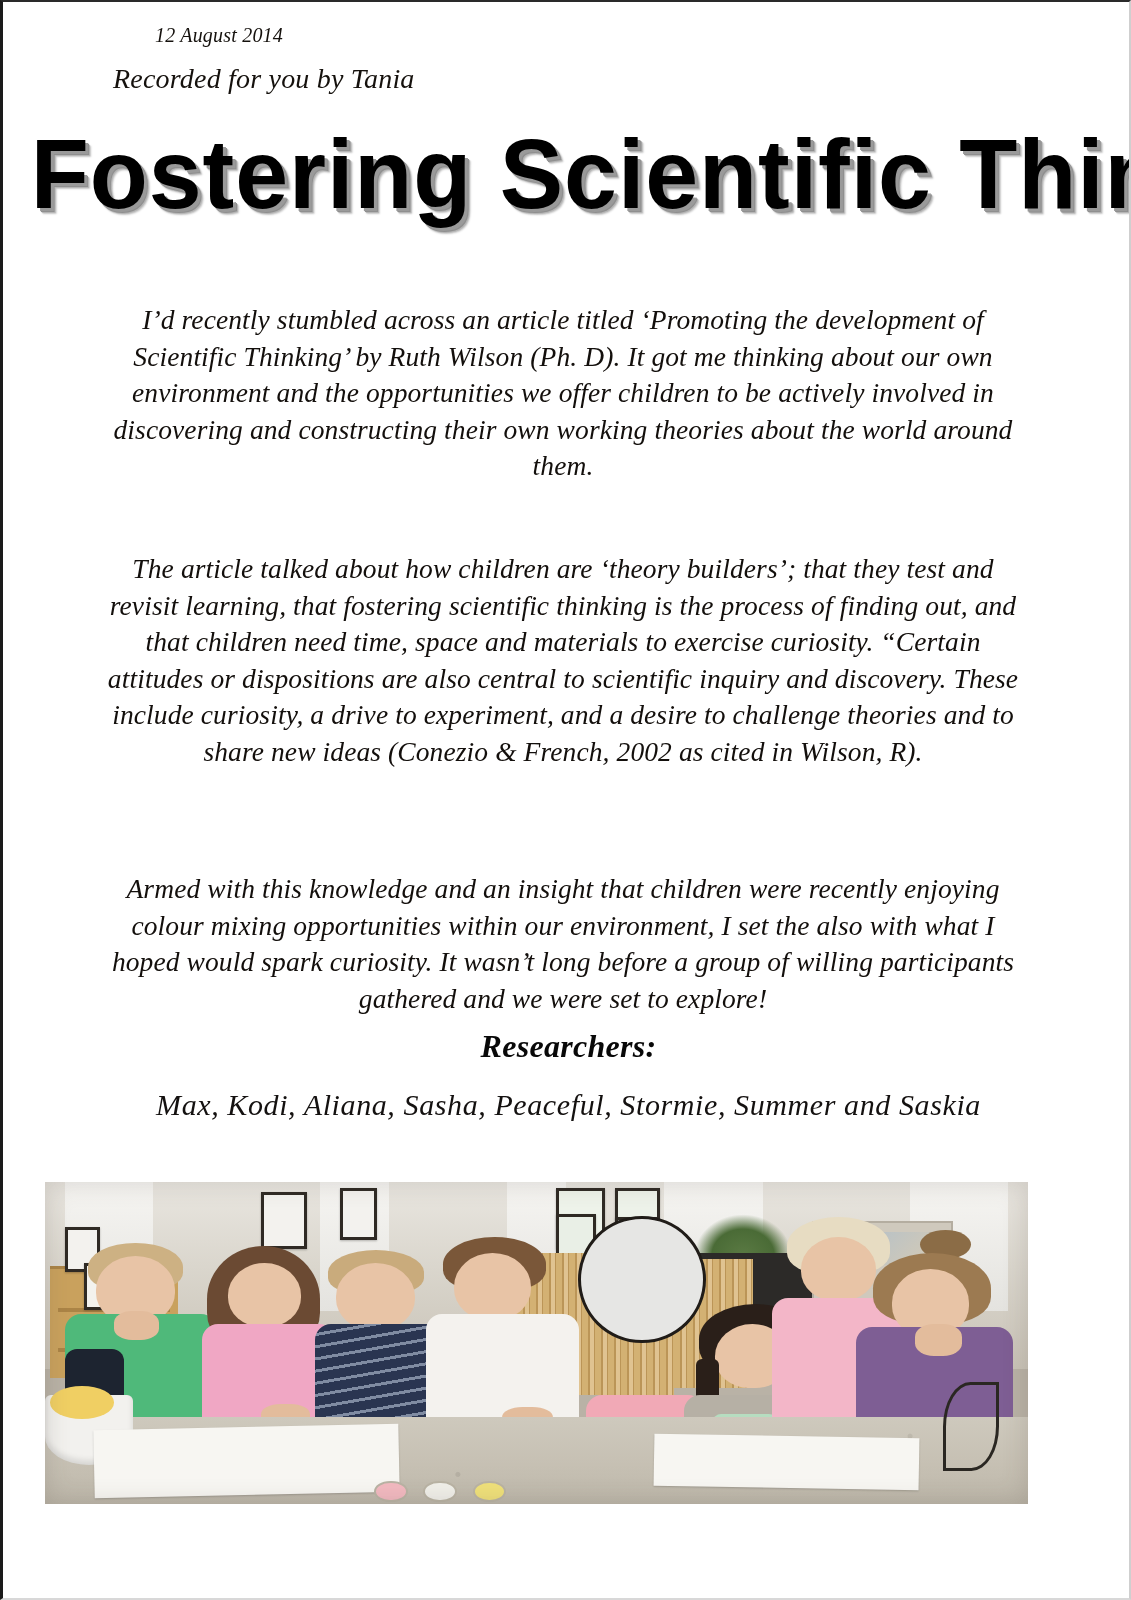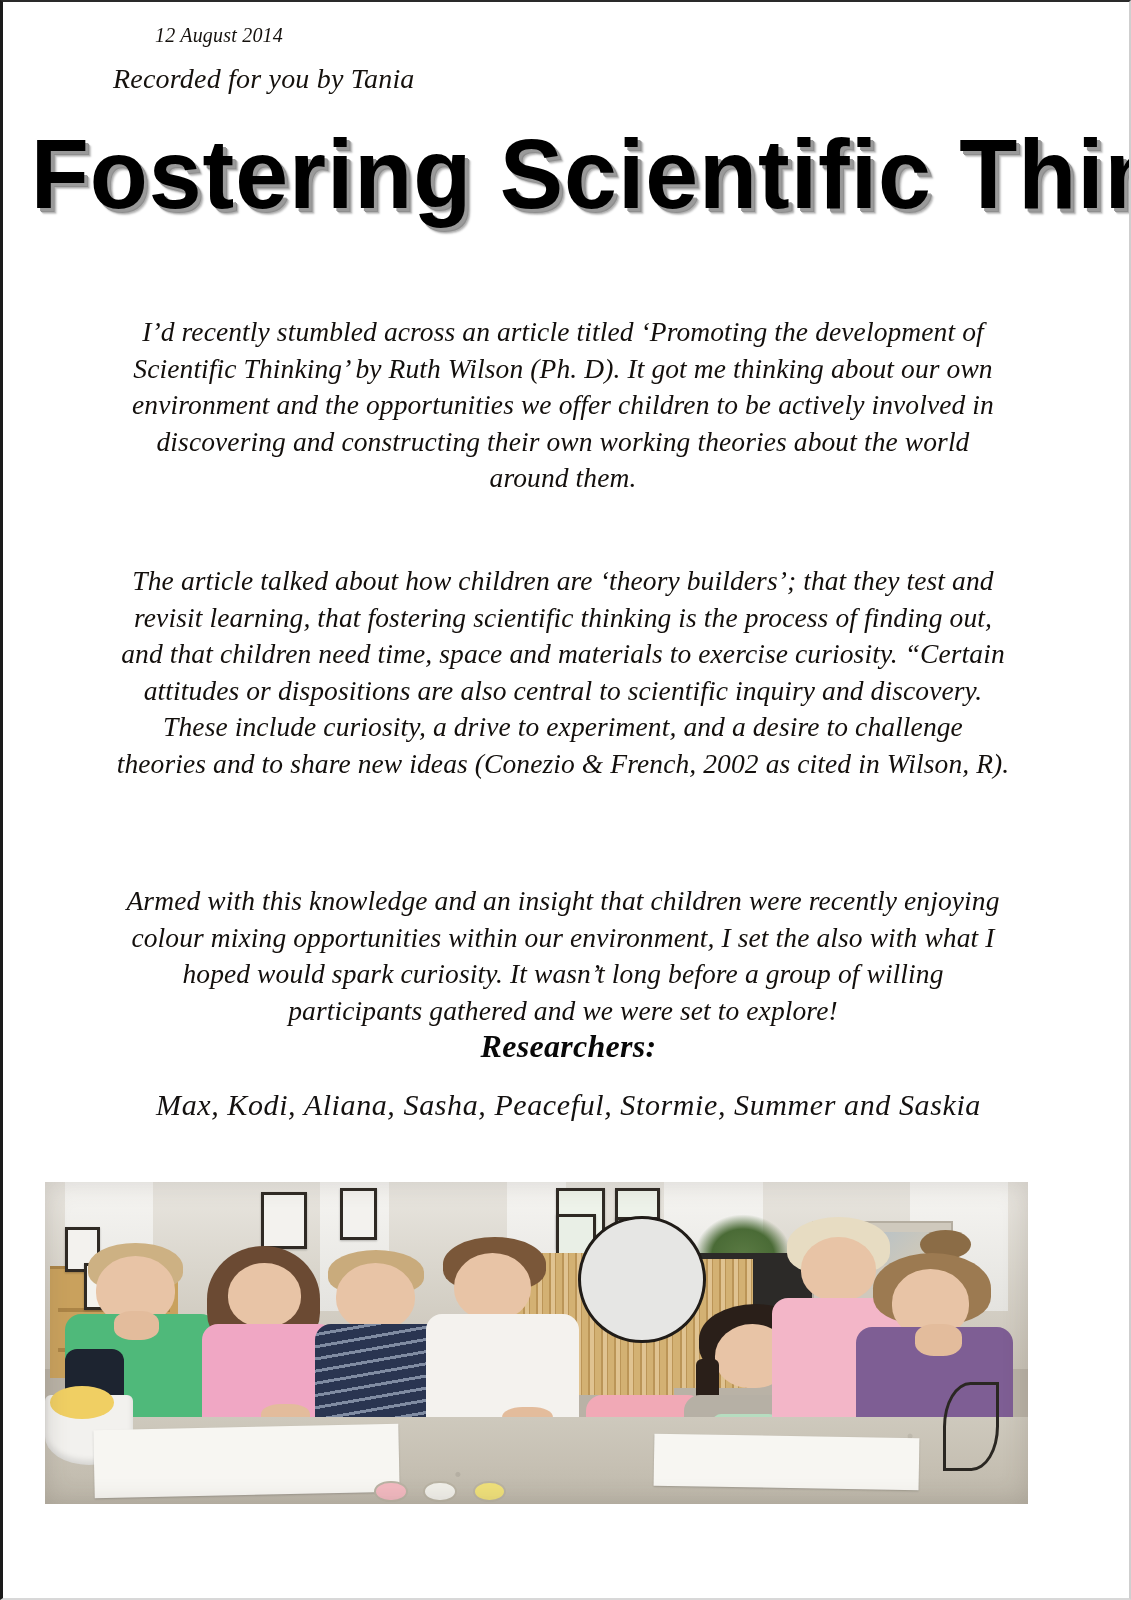--- a/index.html
+++ b/index.html
@@ -81,21 +81,21 @@
     left: 100px;
     width: 920px;
     text-align: center;
   }
   .para {
     font-family: "Liberation Serif", "DejaVu Serif", serif;
     font-style: italic;
     font-size: 27.5px;
     line-height: 36.5px;
     color: #130f0c;
-    margin: 12px;
+    margin: 0;
     text-align: center;
     letter-spacing: 0.1px;
   }
   #para-1 { top: 300px; }
   #para-2 { top: 549px; }
   #para-3 { top: 869px; }
 
   .researchers-heading {
     position: absolute;
     left: 0;

